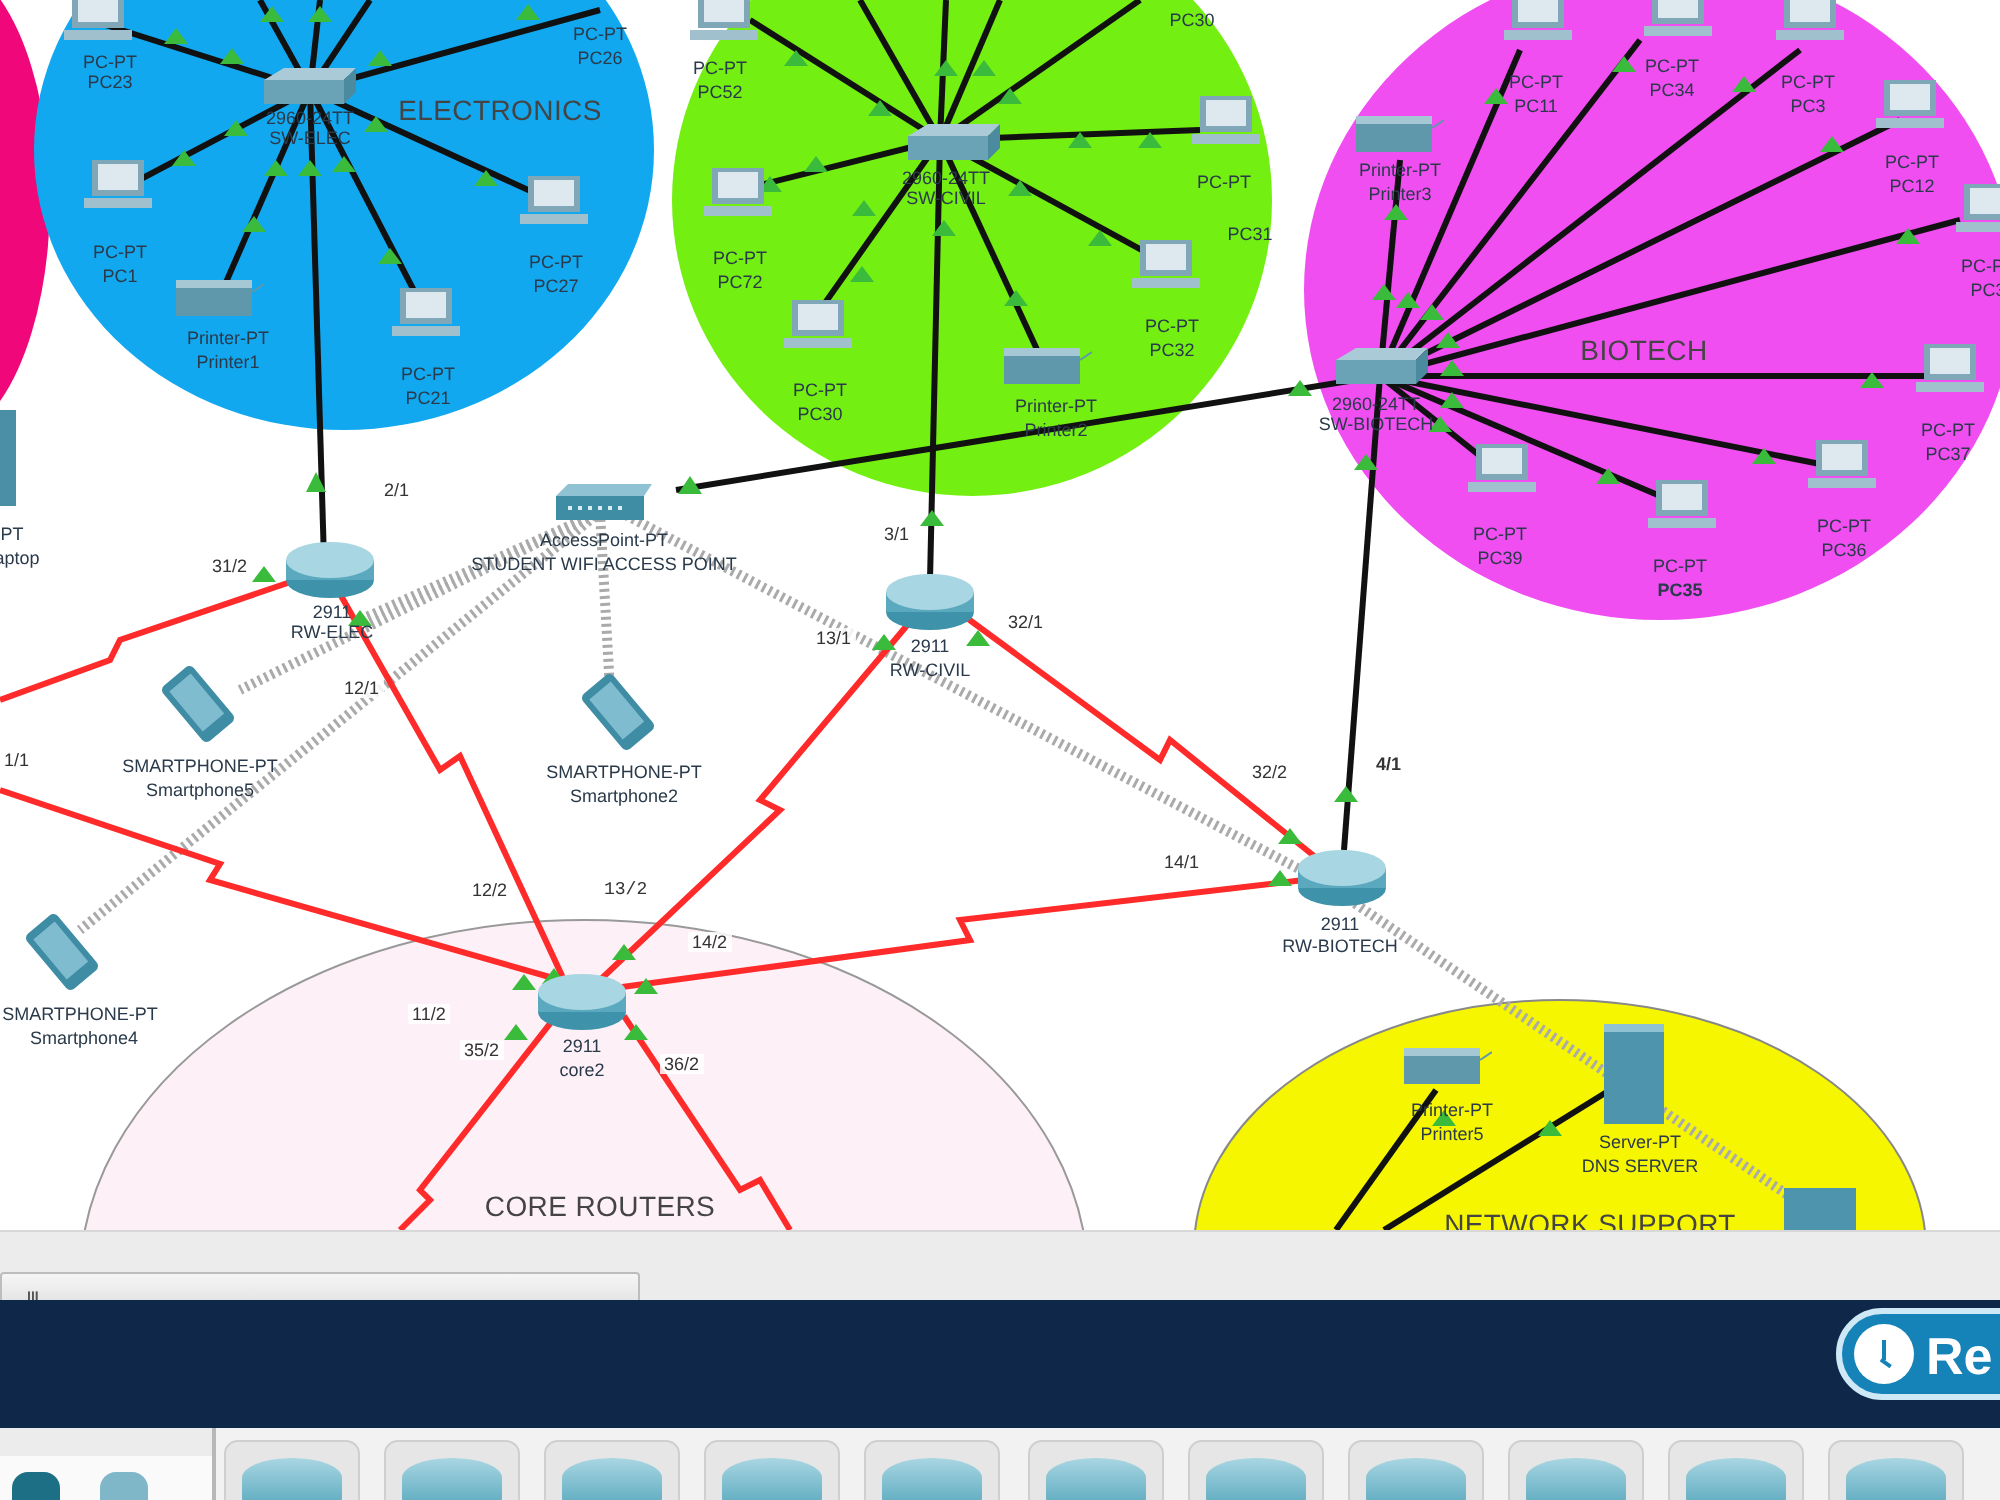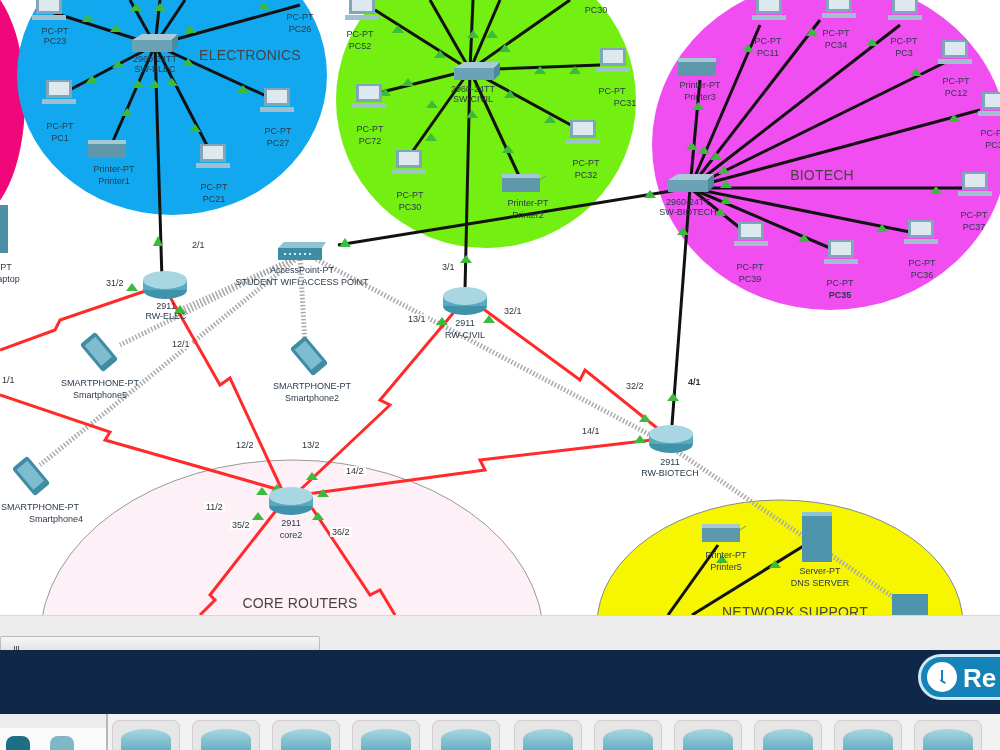--- a/index.html
+++ b/index.html
@@ -264,21 +264,21 @@
   <div class="lbl dev" style="left:360px;top:41px;">PC52</div>
 
   <div class="lbl dev" style="left:596px;top:5px;">PC30</div>
 
   <div class="dev-wrap" style="left:596px;top:48px;"><svg width="34" height="26">
         <rect x="4" y="0" width="26" height="18" fill="#7fa7b8"></rect>
         <rect x="7" y="2" width="20" height="13" fill="#dde9ee"></rect>
         <rect x="0" y="19" width="34" height="5" fill="#9fc0cc"></rect>
       </svg></div>
   <div class="lbl dev" style="left:612px;top:86px;">PC-PT</div>
-  <div class="lbl dev" style="left:612px;top:98px;padding-left:26px;">PC31</div>
+  <div class="lbl dev" style="left:612px;top:112px;padding-left:26px;">PC31</div>
 
   <div class="dev-wrap" style="left:352px;top:84px;"><svg width="34" height="26">
         <rect x="4" y="0" width="26" height="18" fill="#7fa7b8"></rect>
         <rect x="7" y="2" width="20" height="13" fill="#dde9ee"></rect>
         <rect x="0" y="19" width="34" height="5" fill="#9fc0cc"></rect>
       </svg></div>
   <div class="lbl dev" style="left:370px;top:124px;">PC-PT</div>
   <div class="lbl dev" style="left:370px;top:136px;">PC72</div>
 
   <div class="dev-wrap" style="left:566px;top:120px;"><svg width="34" height="26">
@@ -424,21 +424,21 @@
   <div class="lbl dev" style="left:312px;top:381px;">SMARTPHONE-PT</div>
   <div class="lbl dev" style="left:312px;top:393px;">Smartphone2</div>
 
   <div class="dev-wrap" style="left:8px;top:456px;"><svg width="46" height="40">
         <g transform="rotate(-40 23 20)">
           <rect x="13" y="2" width="20" height="36" rx="3" fill="#3f8ca5"></rect>
           <rect x="16" y="6" width="14" height="26" fill="#7fbcd0"></rect>
         </g>
       </svg></div>
   <div class="lbl dev" style="left:40px;top:502px;">SMARTPHONE-PT</div>
-  <div class="lbl dev" style="left:56px;top:514px;">Smartphone4</div>
+  <div class="lbl dev" style="left:42px;top:514px;">Smartphone4</div>
 
   <div class="dev-wrap" style="left:142px;top:270px;"><svg width="46" height="30">
         <ellipse cx="23" cy="20" rx="22" ry="9" fill="#3e92aa"></ellipse>
         <rect x="1" y="10" width="44" height="10" fill="#5aa9bf"></rect>
         <ellipse cx="23" cy="10" rx="22" ry="9" fill="#a8d6e2"></ellipse>
       </svg></div>
   <div class="lbl dev" style="left:166px;top:301px;">2911</div>
   <div class="lbl dev" style="left:166px;top:311px;">RW-ELEC</div>
 
   <div class="dev-wrap" style="left:442px;top:286px;"><svg width="46" height="30">
@@ -492,21 +492,21 @@
   <div class="port" style="left:104px;top:278px;">31/2</div>
   <div class="port" style="left:170px;top:339px;">12/1</div>
   <div class="port" style="left:0px;top:375px;">1/1</div>
   <div class="port" style="left:440px;top:262px;">3/1</div>
   <div class="port" style="left:406px;top:314px;">13/1</div>
   <div class="port" style="left:502px;top:306px;">32/1</div>
   <div class="port" style="left:624px;top:381px;">32/2</div>
   <div class="port" style="left:686px;top:377px;font-weight:bold;">4/1</div>
   <div class="port" style="left:580px;top:426px;">14/1</div>
   <div class="port" style="left:234px;top:440px;">12/2</div>
-  <div class="port" style="left:300px;top:440px;">13/2</div>
+  <div class="port" style="left:300px;top:440px;font-family:Liberation Mono, monospace;">13/2</div>
   <div class="port" style="left:344px;top:466px;">14/2</div>
   <div class="port" style="left:204px;top:502px;">11/2</div>
   <div class="port" style="left:230px;top:520px;">35/2</div>
   <div class="port" style="left:330px;top:527px;">36/2</div>
 </div>
 
 <div id="hscroll">
   <div class="thumb">
     <span class="grip">III</span>
   </div>

